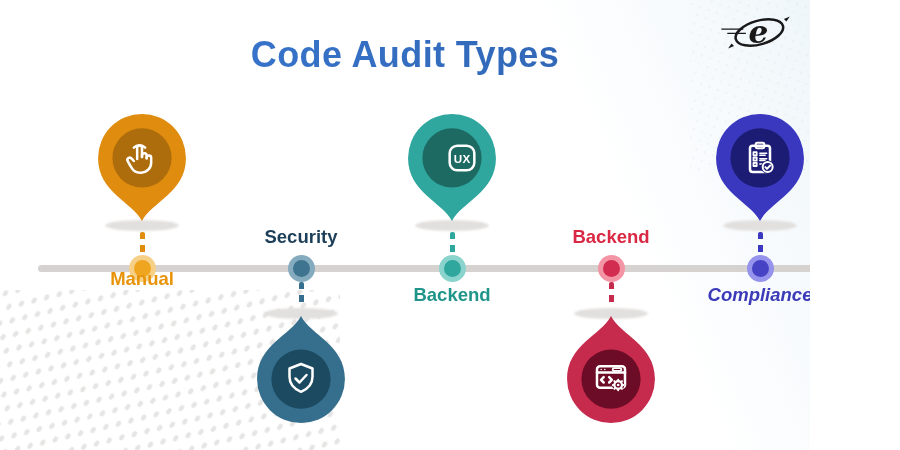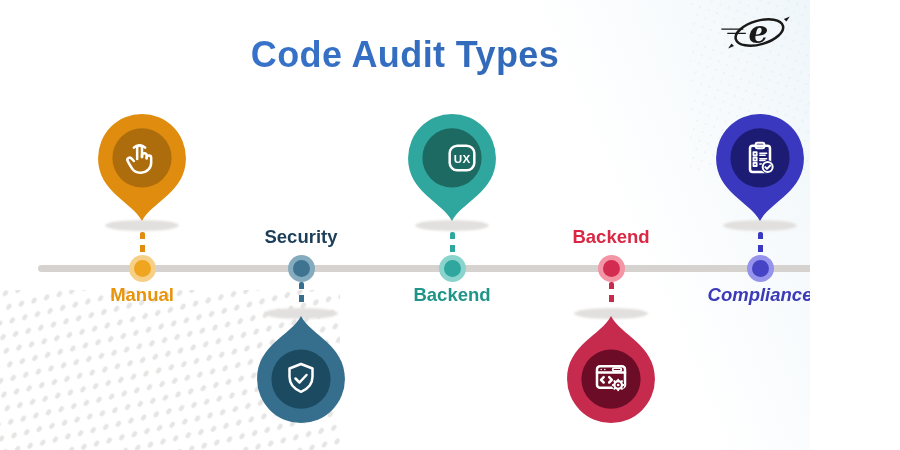--- a/index.html
+++ b/index.html
@@ -84,21 +84,21 @@
           <path d="M12 11.4v-.9a1.4 1.4 0 0 1 2.8 0v1.6"></path>
           <path d="M14.8 12.1v-.3a1.35 1.35 0 0 1 2.7 0v3a6 6 0 0 1-6 6h-.7a5.7 5.7 0 0 1-4.8-2.6c-.8-1.2-1.8-2.9-2.5-4.2a1.4 1.4 0 0 1 2.3-1.6l1.3 1.4"></path>
         </svg>
 
       </div>
       <div class="shadow" style="left: 105px; top: 220px;"></div>
       <div class="dash" style="left: 139.5px; top: 232px; background: repeating-linear-gradient(rgb(224, 140, 14) 0px, rgb(224, 140, 14) 7px, transparent 7px, transparent 13px);"></div>
       <div class="dot" style="left: 128.5px; top: 255px; background: rgb(247, 208, 136);">
           <i class="dot-inner" style="background: rgb(239, 165, 31);"></i>
         </div>
-      <div class="label" style="left: 62px; top: 284px; color: rgb(232, 148, 11);">Manual</div>
+      <div class="label" style="left: 62px; top: 268px; color: rgb(232, 148, 11);">Manual</div>
     </div>
 
     <div class="node">
       <svg class="pin" viewBox="0 0 100 112" style="left: 253px; top: 316px;">
         <path class="pin-body" stroke="none" d="M50 0 C40 20 4 30 4 66 A46 46 0 1 0 96 66 C96 30 60 20 50 0 Z" fill="#366F8E"></path>
         <circle class="pin-inner" cx="50" r="31" stroke="none" cy="66" fill="#1C4B61"></circle>
       </svg>
       <div class="icon-wrap" style="left: 281px; top: 359.4px;">
 
         <svg viewBox="0 0 24 24">

